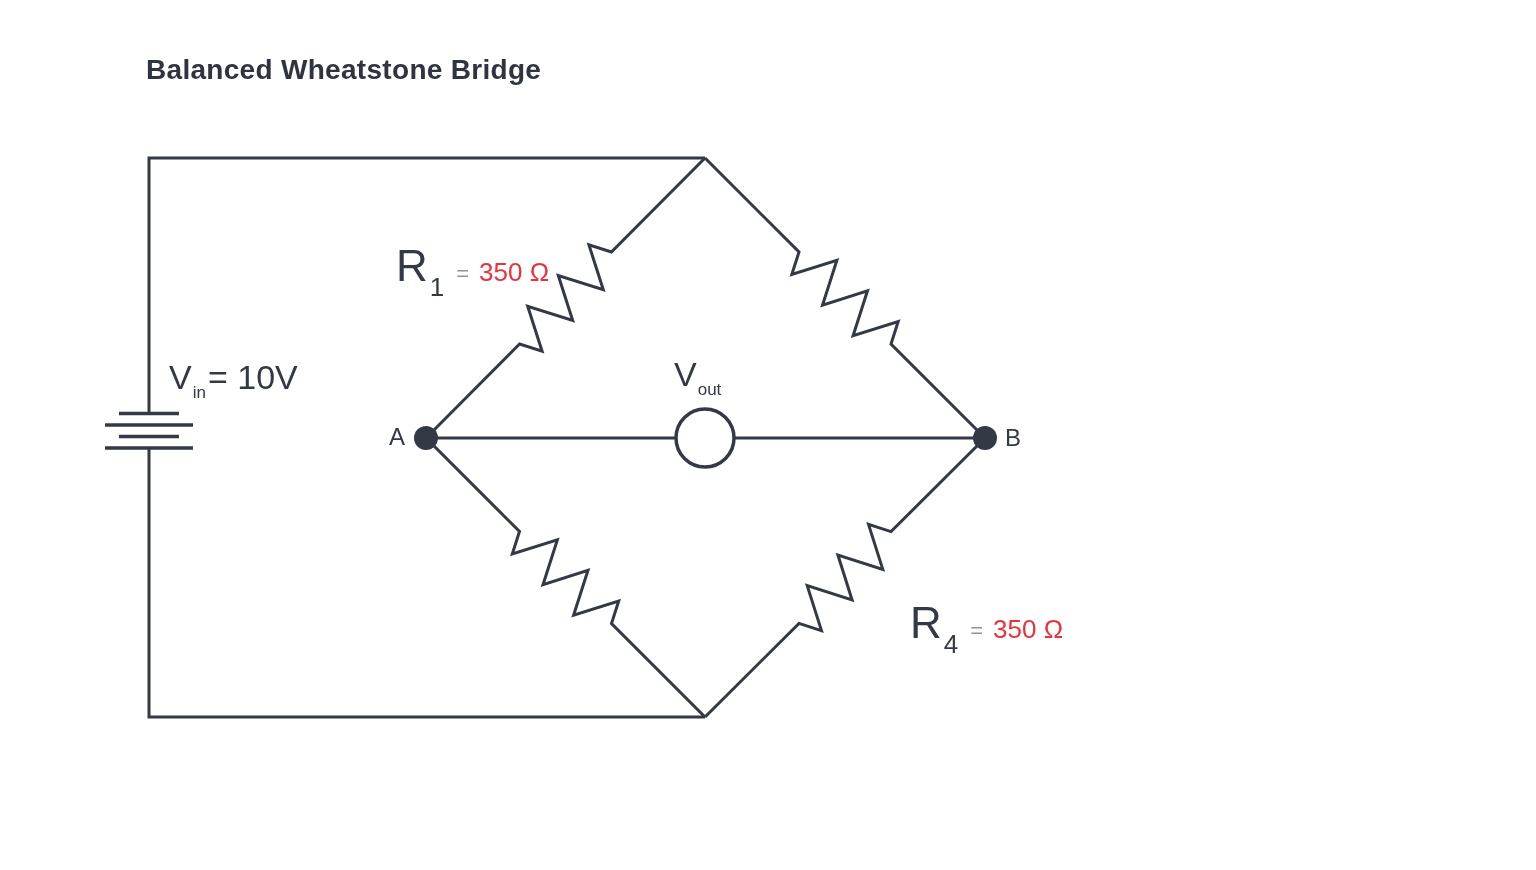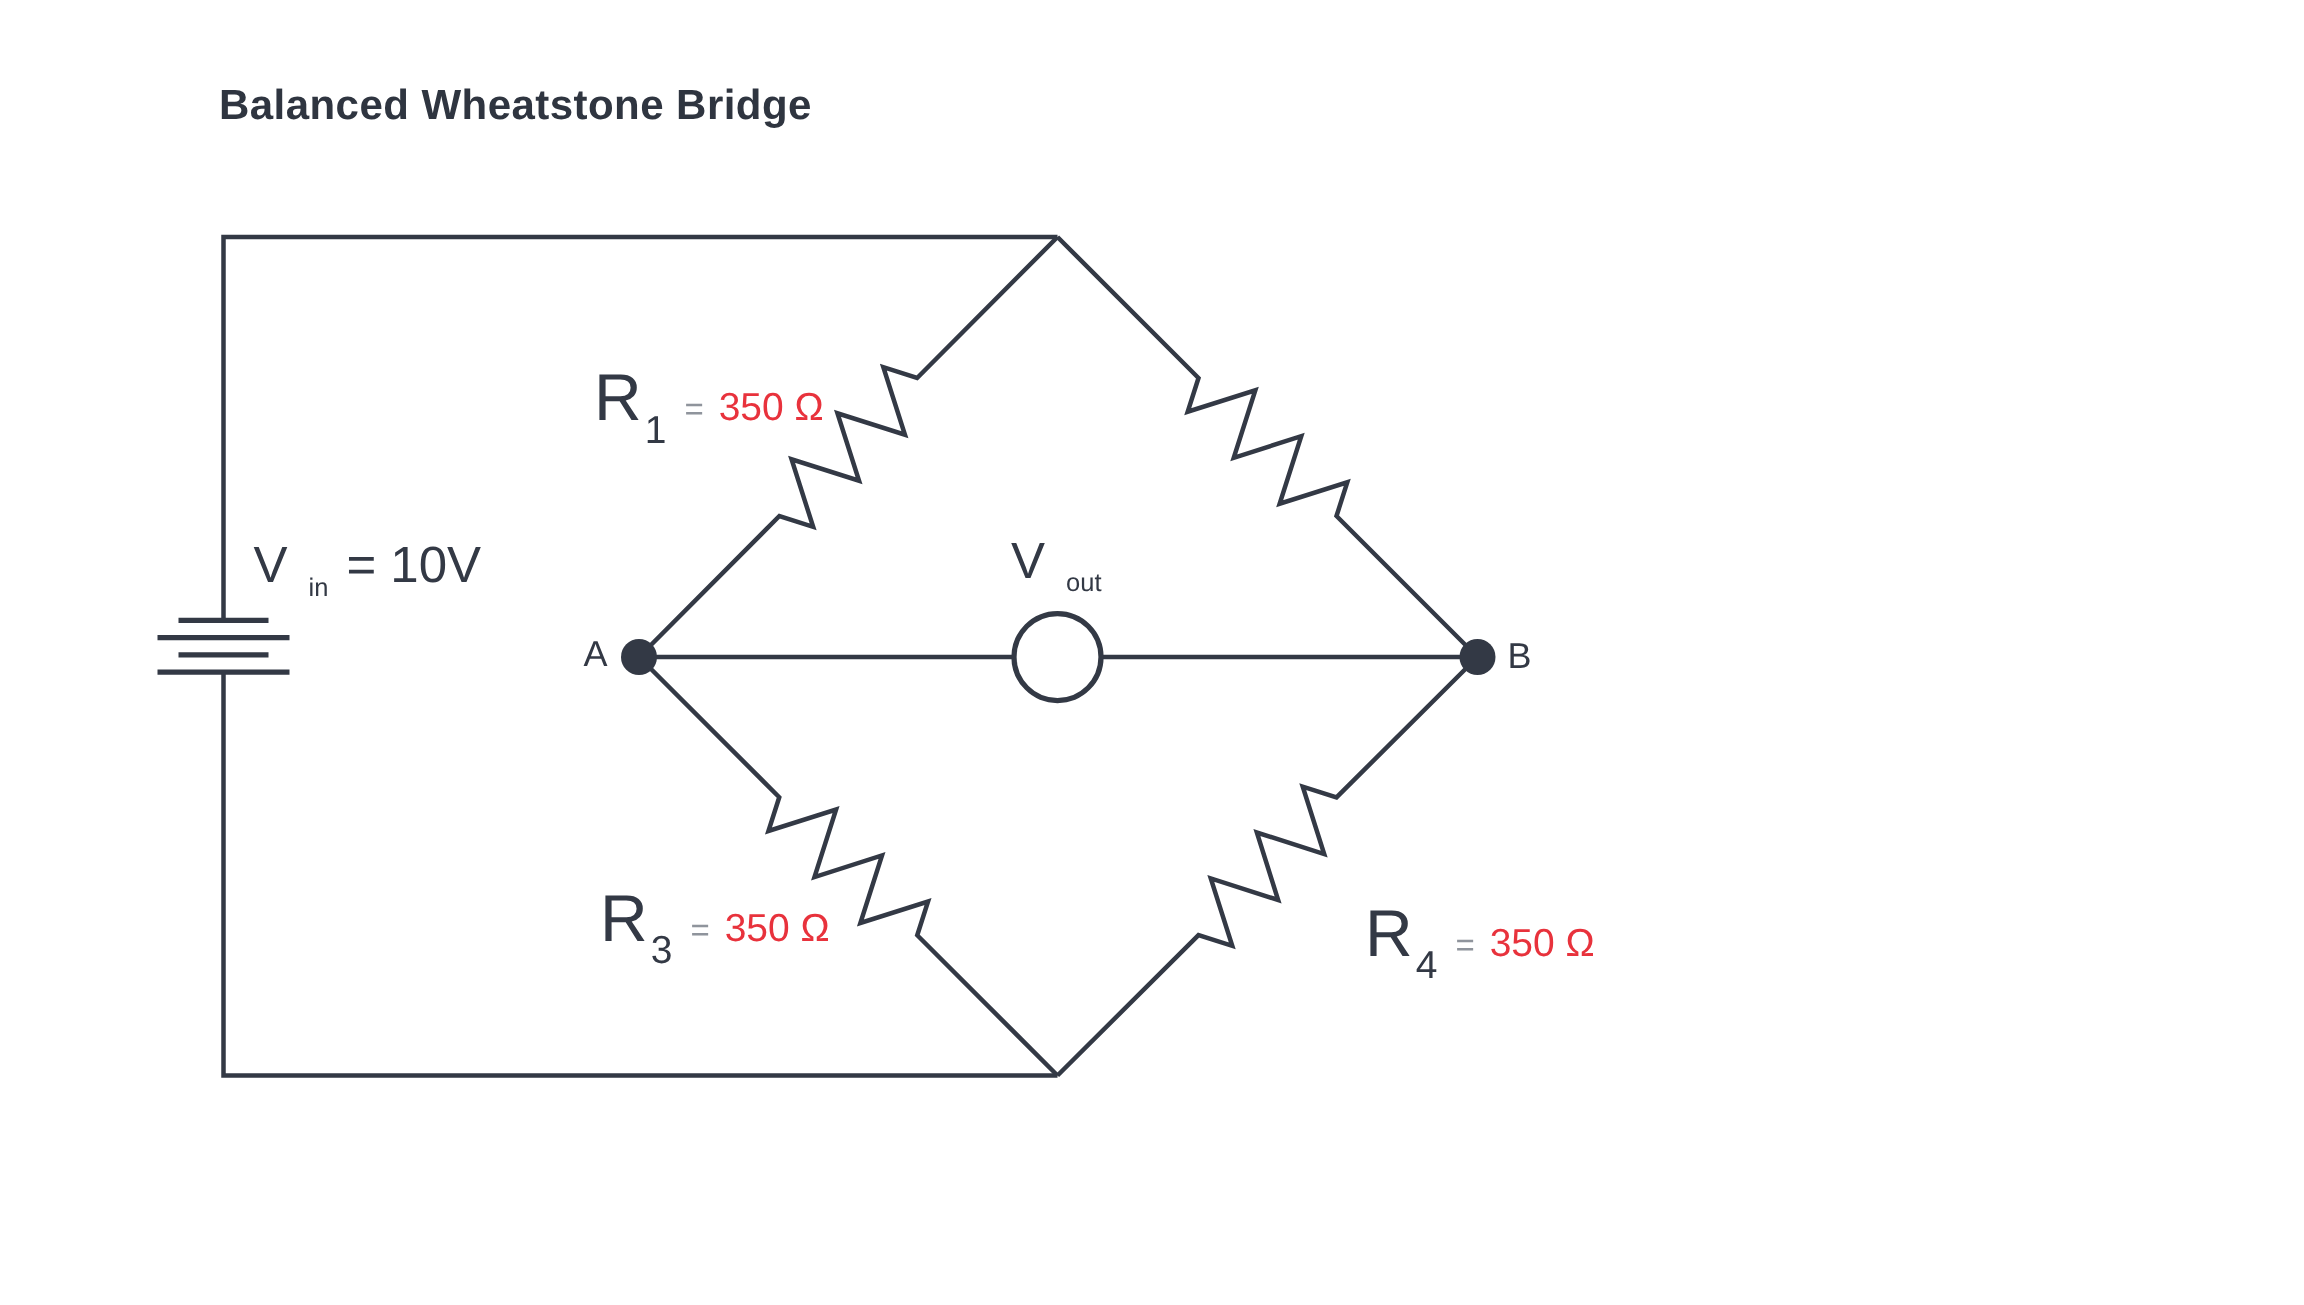--- a/index.html
+++ b/index.html
@@ -8,22 +8,22 @@
   .circuit-svg{position:absolute;left:0;top:0}
   .label{position:absolute;line-height:1;white-space:nowrap;font-size:0}
   .title{left:146px;top:56px;font-size:28px;font-weight:700;letter-spacing:.3px;color:#2f3540}
   
   .r-label .sym{font-size:44px;color:#333945}
   .r-label .sub{font-size:26px;color:#333945;position:relative;top:15px;margin-left:2px;margin-right:12px}
   .r-label .eq{font-size:22px;color:#8f949c;margin-right:10px}
   .r-label .val{font-size:26px;color:#e8323c}
   
   .v-label .sym{font-size:34px;color:#333945}
-  .v-label .sub{font-size:17px;color:#333945;position:relative;top:9px;margin-left:14px}
-  .v-label .val{font-size:34px;color:#333945;margin-left:12px}
+  .v-label .sub{font-size:17px;color:#333945;position:relative;top:9px;margin-left:1px}
+  .v-label .val{font-size:34px;color:#333945;margin-left:2px}
   .node-label{font-size:24px;color:#333945}
   
   .wire{fill:none;stroke:#333945;stroke-width:3}
   .plate{stroke:#333945;stroke-width:3.5}
   .zz{fill:none;stroke:#333945;stroke-width:3}
   .meter{fill:#ffffff;stroke:#333945;stroke-width:3.5}
   .dot{fill:#333945}
 </style>
 </head>
 <body>
@@ -67,20 +67,17 @@
   <div class="label v-label" style="left:674px;top:357px">
     <span class="sym">V</span><span class="sub">out</span>
   </div>
 
   <div class="label node-label" style="left:389px;top:425px">A</div>
   <div class="label node-label" style="left:1005px;top:426px">B</div>
 
   <div class="label r-label" style="left:396px;top:244px">
     <span class="sym">R</span><span class="sub">1</span><span class="eq">=</span><span class="val">350 Ω</span>
   </div>
-  <div class="label r-label" style="left:400px;top:591px">
-    <span class="sym">R</span><span class="sub">3</span><span class="eq">=</span><span class="val">350 Ω</span>
-  </div>
   <div class="label r-label" style="left:910px;top:601px">
     <span class="sym">R</span><span class="sub">4</span><span class="eq">=</span><span class="val">350 Ω</span>
   </div>
 
 </div>
 
 </body></html>

